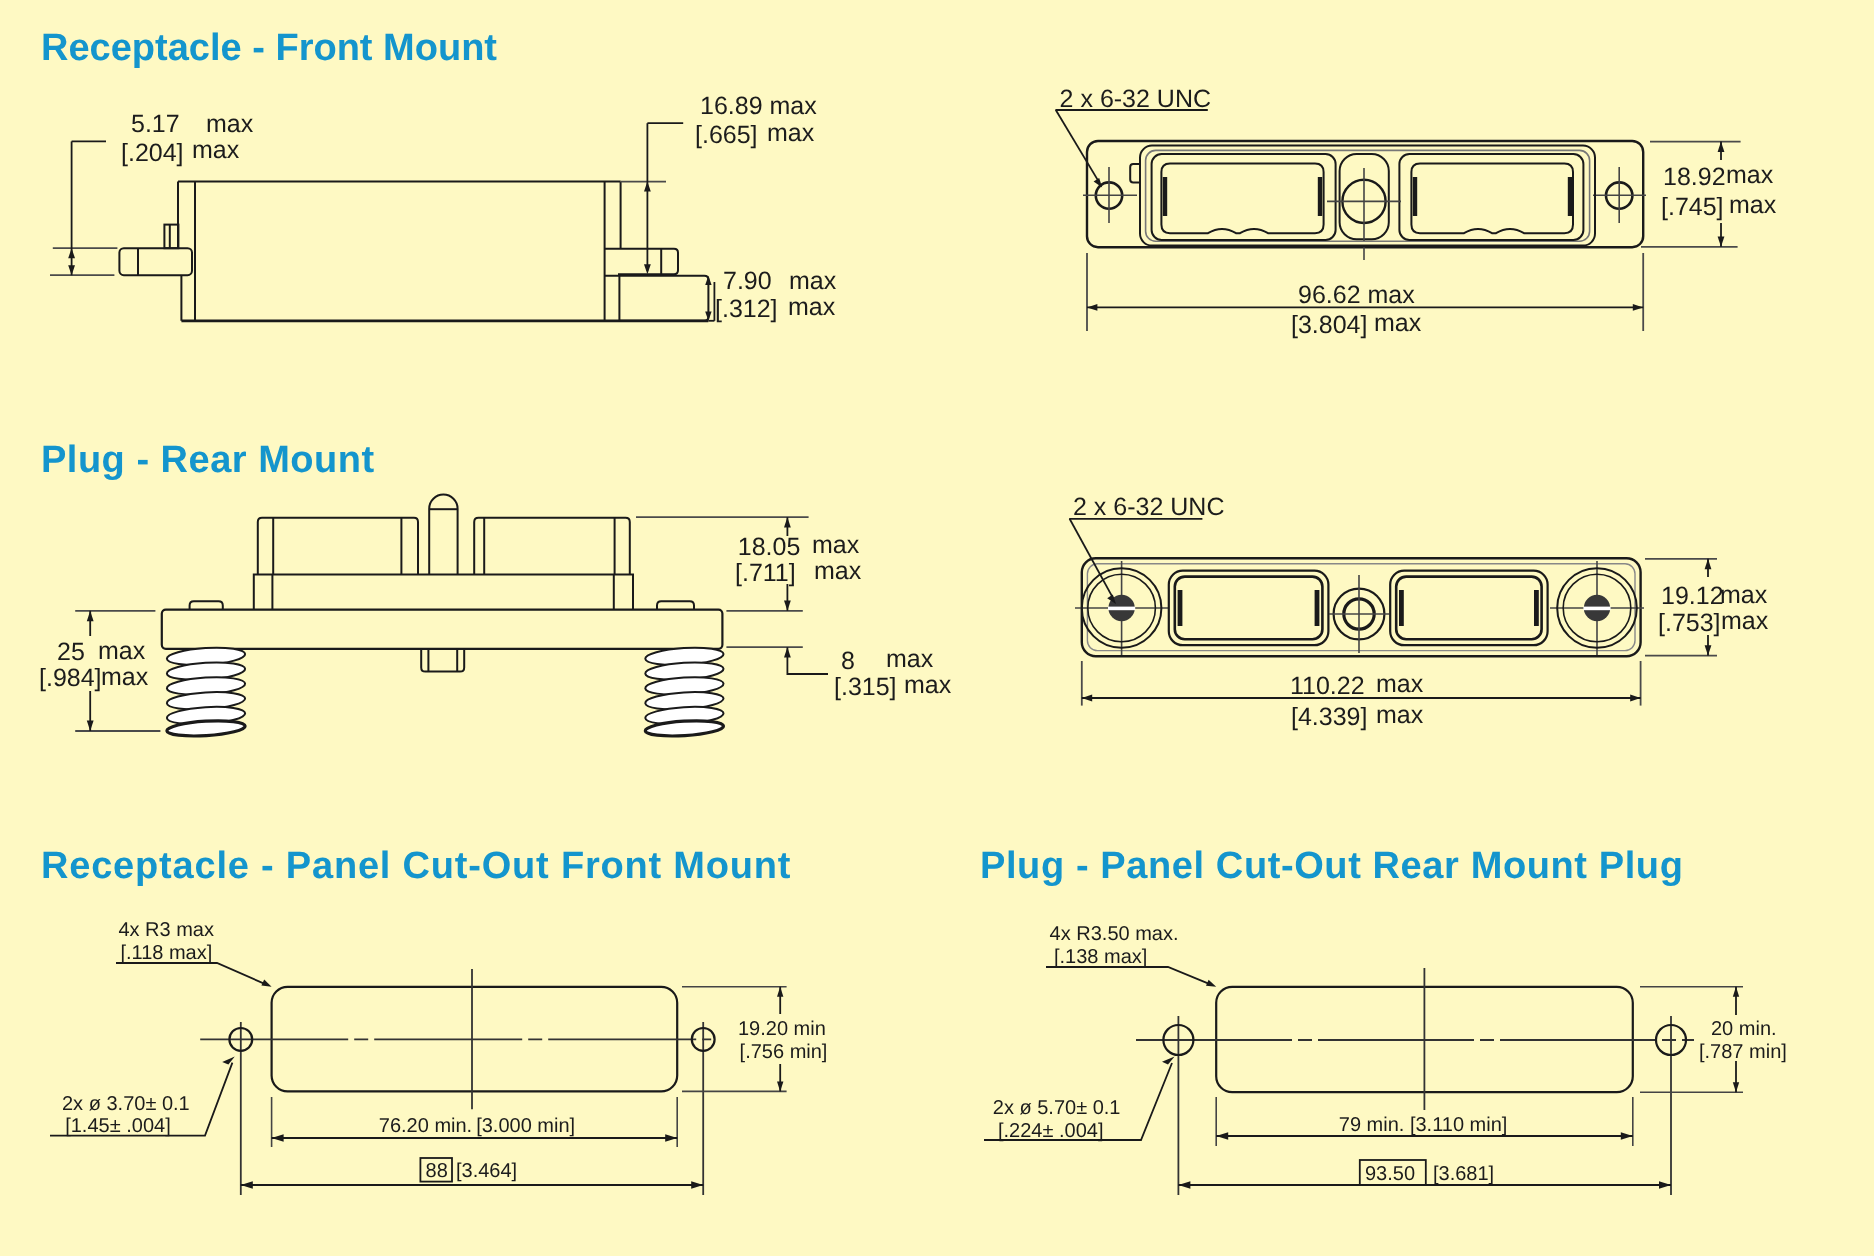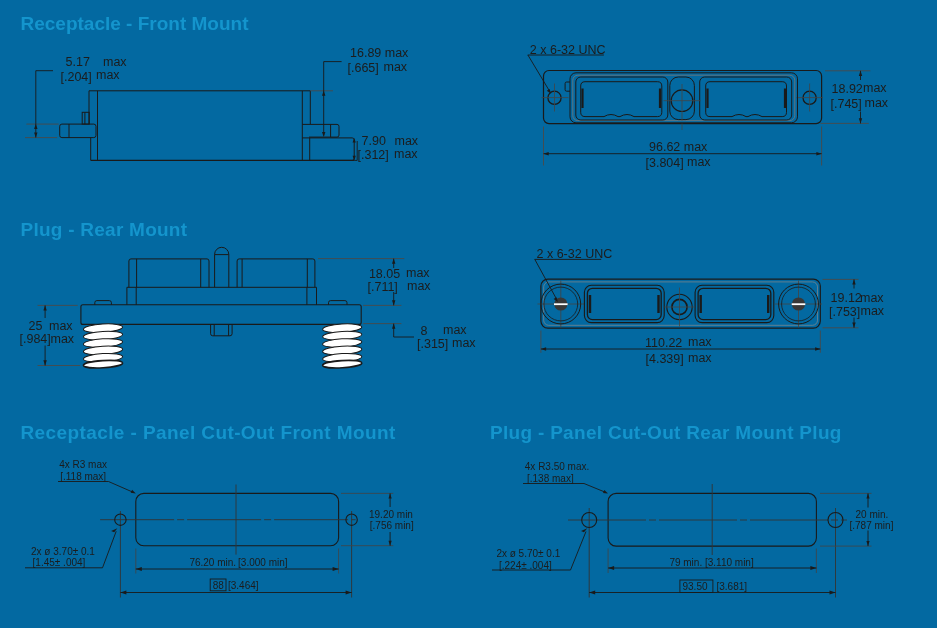--- a/index.html
+++ b/index.html
@@ -1,16 +1,16 @@
 <!DOCTYPE html>
 <html><head>
 <meta charset="utf-8">
 <style>
 html,body{margin:0;padding:0;background:#fff;}
-#page{position:relative;width:937px;height:628px;background:#0369a1;overflow:hidden;}
+#page{position:relative;width:937px;height:628px;background:#fef9c3;overflow:hidden;}
 svg{position:absolute;top:0;left:0;}
 .t{font-family:"Liberation Sans",sans-serif;fill:#1c1c1c;}
 .dim{font-size:12.5px;}
 .dims{font-size:10px;}
 .title{font-family:"Liberation Sans",sans-serif;font-weight:bold;font-size:19px;fill:#1495cd;}
 </style>
 </head>
 <body>
 <div id="page">
 <svg width="937" height="628" viewBox="0 0 937 628">

